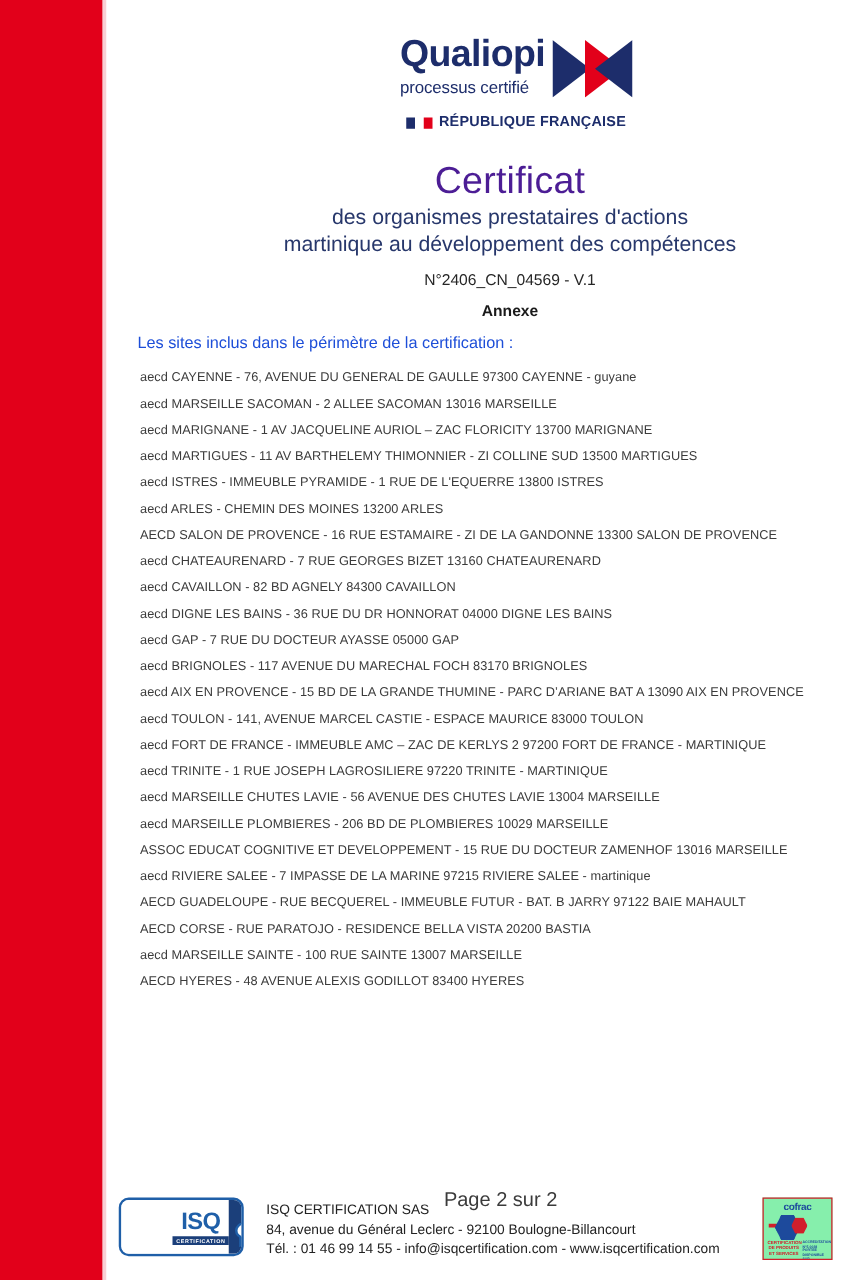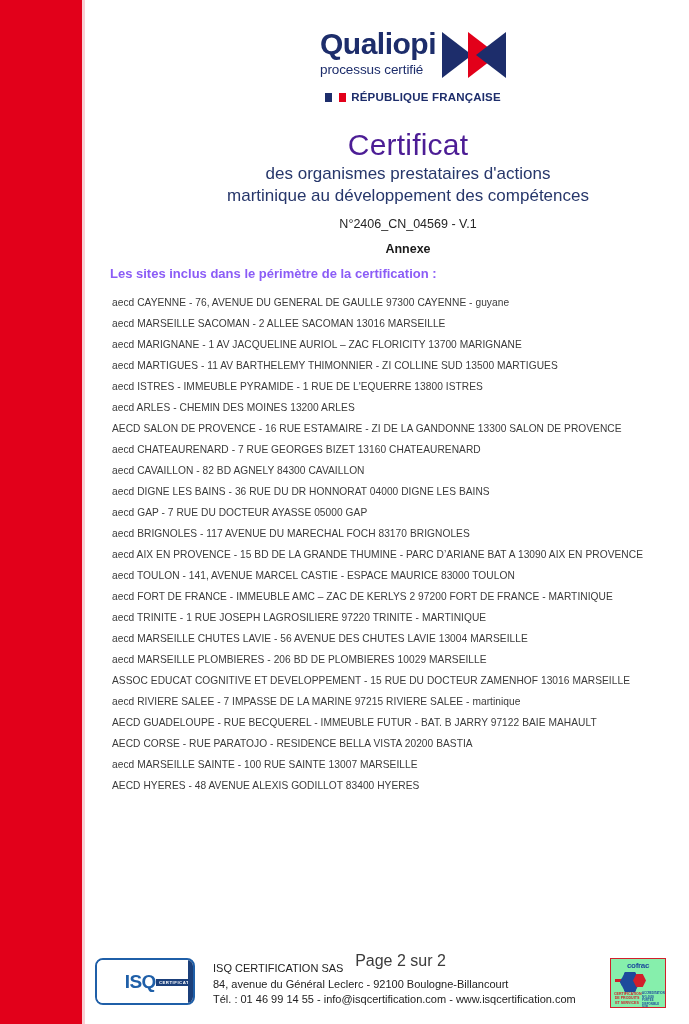--- a/index.html
+++ b/index.html
@@ -154,22 +154,22 @@
     text-align: center;
     font-size: 12.5px;
     font-weight: bold;
     color: #1a1a1a;
   }
   .scope-heading {
     position: absolute;
     left: 25px;
     top: 266px;
     font-size: 13px;
-    font-weight: bold;
-    color: #8b5cf6;
+    font-weight: normal;
+    color: #1d4ed8;
   }
 
   
   .site-list {
     position: absolute;
     left: 27px;
     top: 292px;
     right: 8px;
   }
   .site-item {
@@ -208,21 +208,21 @@
     border-radius: 8px;
     background: #ffffff;
     box-sizing: border-box;
     overflow: hidden;
     display: flex;
   }
   .isq-left {
     width: 52%;
     background: #ffffff;
     display: flex;
-    flex-direction: row;
+    flex-direction: column;
     align-items: center;
     justify-content: center;
     padding-left: 41px;
   }
   .isq-word {
     font-size: 19px;
     font-weight: bold;
     color: #1f5fa8;
     letter-spacing: -0.5px;
     line-height: 1;

